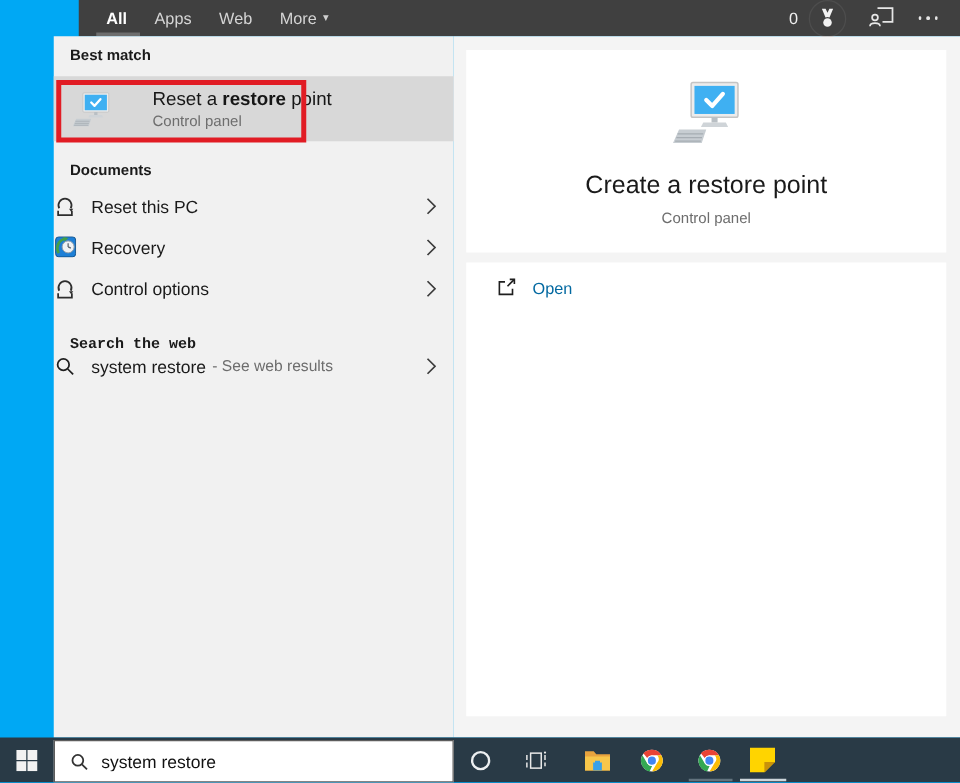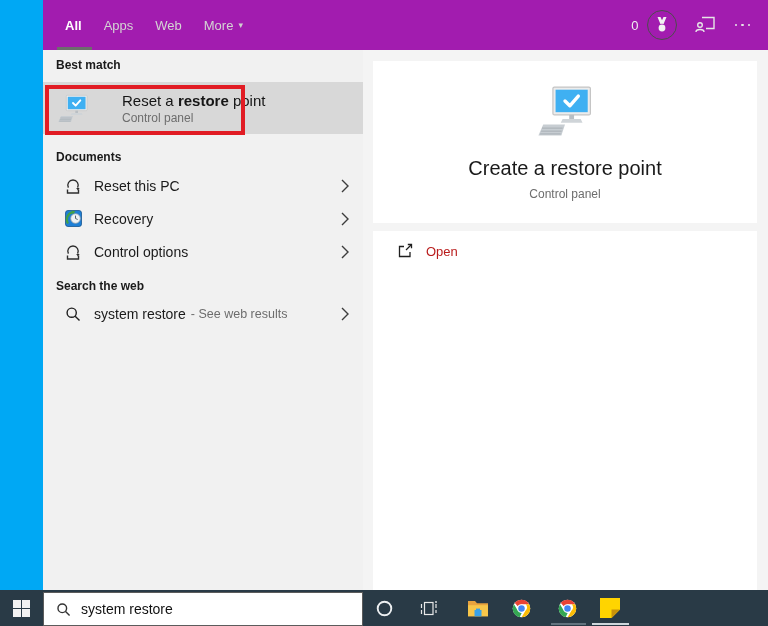--- a/index.html
+++ b/index.html
@@ -7,69 +7,69 @@
   body {
     font-family:"Liberation Sans","DejaVu Sans",sans-serif;
     background:#00a8f4;
     position:relative;
     -webkit-font-smoothing:antialiased;
   }
 
   
   .flyout { position:absolute; left:43px; top:0; width:725px; height:590px; display:flex; flex-direction:column; }
 
-  .flyout-header { height:50px; background:#a21caf; display:flex; align-items:center; padding:0 16px 0 22px; flex-shrink:0; }
+  .flyout-header { height:29px; background:#404040; display:flex; align-items:center; padding:0 16px 0 22px; flex-shrink:0;margin-left:20px; }
   .tabs { display:flex; height:100%; }
   .tab { position:relative; display:flex; align-items:center; height:100%; margin-right:22px; font-size:13px; color:#d4d4d4; cursor:default; }
   .tab .caret { font-size:9px; margin-left:5px; color:#cfcfcf; }
   .tab.active { color:#ffffff; font-weight:700; }
   .tab.active .underline { position:absolute; left:-8px; right:-10px; bottom:0; height:3px; background:#6d6d6d; }
 
   .header-right { margin-left:auto; display:flex; align-items:center; gap:17px; }
   .rewards { display:flex; align-items:center; gap:8px; }
   .rewards-count { color:#f0f0f0; font-size:13px; }
   .medal-wrap { width:30px; height:30px; border:1px solid #4d4d4d; border-radius:50%; display:flex; align-items:center; justify-content:center; }
   .dots { display:flex; gap:4px; padding:4px 2px; }
   .dots i { width:2.5px; height:2.5px; border-radius:50%; background:#e6e6e6; }
 
   .flyout-body { flex:1; display:flex; min-height:0; }
 
   
   .left-panel { width:320px; background:#f1f1f1; position:relative; flex-shrink:0; }
   .section-header { position:absolute; left:13px; font-size:12px; font-weight:700; color:#1a1a1a; }
   .bm-header { top:8px; }
   .settings-header { top:100px; }
-  .web-header { top:229px; }
+  .web-header { top:239px;font-family:Liberation Mono, monospace; }
 
   .best-match-row { position:absolute; left:0; top:32px; width:320px; height:52px; background:#d8d8d8; display:flex; align-items:center; }
   .bm-icon { margin-left:14px; width:32px; height:32px; flex-shrink:0; }
   .bm-text { margin-left:33px; display:flex; flex-direction:column; gap:2px; }
   .bm-title { font-size:15px; color:#161616; }
   .bm-title b { font-weight:700; }
   .bm-sub { font-size:12px; color:#6d6d6d; }
   .red-box { position:absolute; left:2px; top:35px; width:200px; height:50px; border:4px solid #e11c24; pointer-events:none; }
 
-  .result-row { position:absolute; left:0; width:320px; height:33px; display:flex; align-items:center; padding-left:21px; }
+  .result-row { position:absolute; left:0; width:320px; height:33px; display:flex; align-items:center; padding-left:0; }
   .row-reset1 { top:119px; } .row-recovery { top:152px; } .row-reset2 { top:185px; }
   .row-web { top:247px; height:34px; }
   .row-icon { width:18px; height:18px; display:flex; align-items:center; justify-content:center; flex-shrink:0; }
   .row-label { margin-left:12px; font-size:14px; color:#1a1a1a; }
   .row-suffix { margin-left:5px; font-size:12.5px; color:#6d6d6d; }
   .chevron { position:absolute; right:14px; top:50%; transform:translateY(-50%); }
 
   
   .right-panel { flex:1; background:#f4f4f4; position:relative; }
   .card { position:absolute; left:10px; width:384px; background:#ffffff; }
   .card-preview { top:11px; height:162px; text-align:center; }
   .preview-icon { margin-top:20px; width:58px; height:58px; display:inline-block; }
   .preview-title { margin-top:14px; font-size:20px; color:#1a1a1a; }
   .preview-sub { margin-top:7px; font-size:12px; color:#6d6d6d; }
   .card-actions { top:181px; height:363px; }
   .action-row { height:40px; display:flex; align-items:center; padding-left:24px; }
-  .action-label { margin-left:13px; font-size:13px; color:#b91c1c; }
+  .action-label { margin-left:13px; font-size:13px; color:#0369a1; }
 
   
   .taskbar { position:absolute; left:0; bottom:0; width:768px; height:36px; background:#293a46; }
   .start-btn { position:absolute; left:0; top:0; width:43px; height:36px; display:flex; align-items:center; justify-content:center; }
   .tb-search { position:absolute; left:43px; top:2px; width:320px; height:34px; background:#ffffff; border:1px solid #5c5c5c; display:flex; align-items:center; padding-left:12px; }
   .tb-search input { border:none; outline:none; margin-left:10px; font-size:14px; color:#111; font-family:inherit; width:230px; background:transparent; }
   .tb-icon { position:absolute; top:0; height:36px; width:42px; display:flex; align-items:center; justify-content:center; }
   .ic-cortana { left:363px; } .ic-taskview { left:407px; } .ic-explorer { left:457px; }
   .ic-chrome1 { left:500px; } .ic-chrome2 { left:546px; } .ic-sticky { left:589px; }
   .run-ind { position:absolute; bottom:1px; height:2px; }

